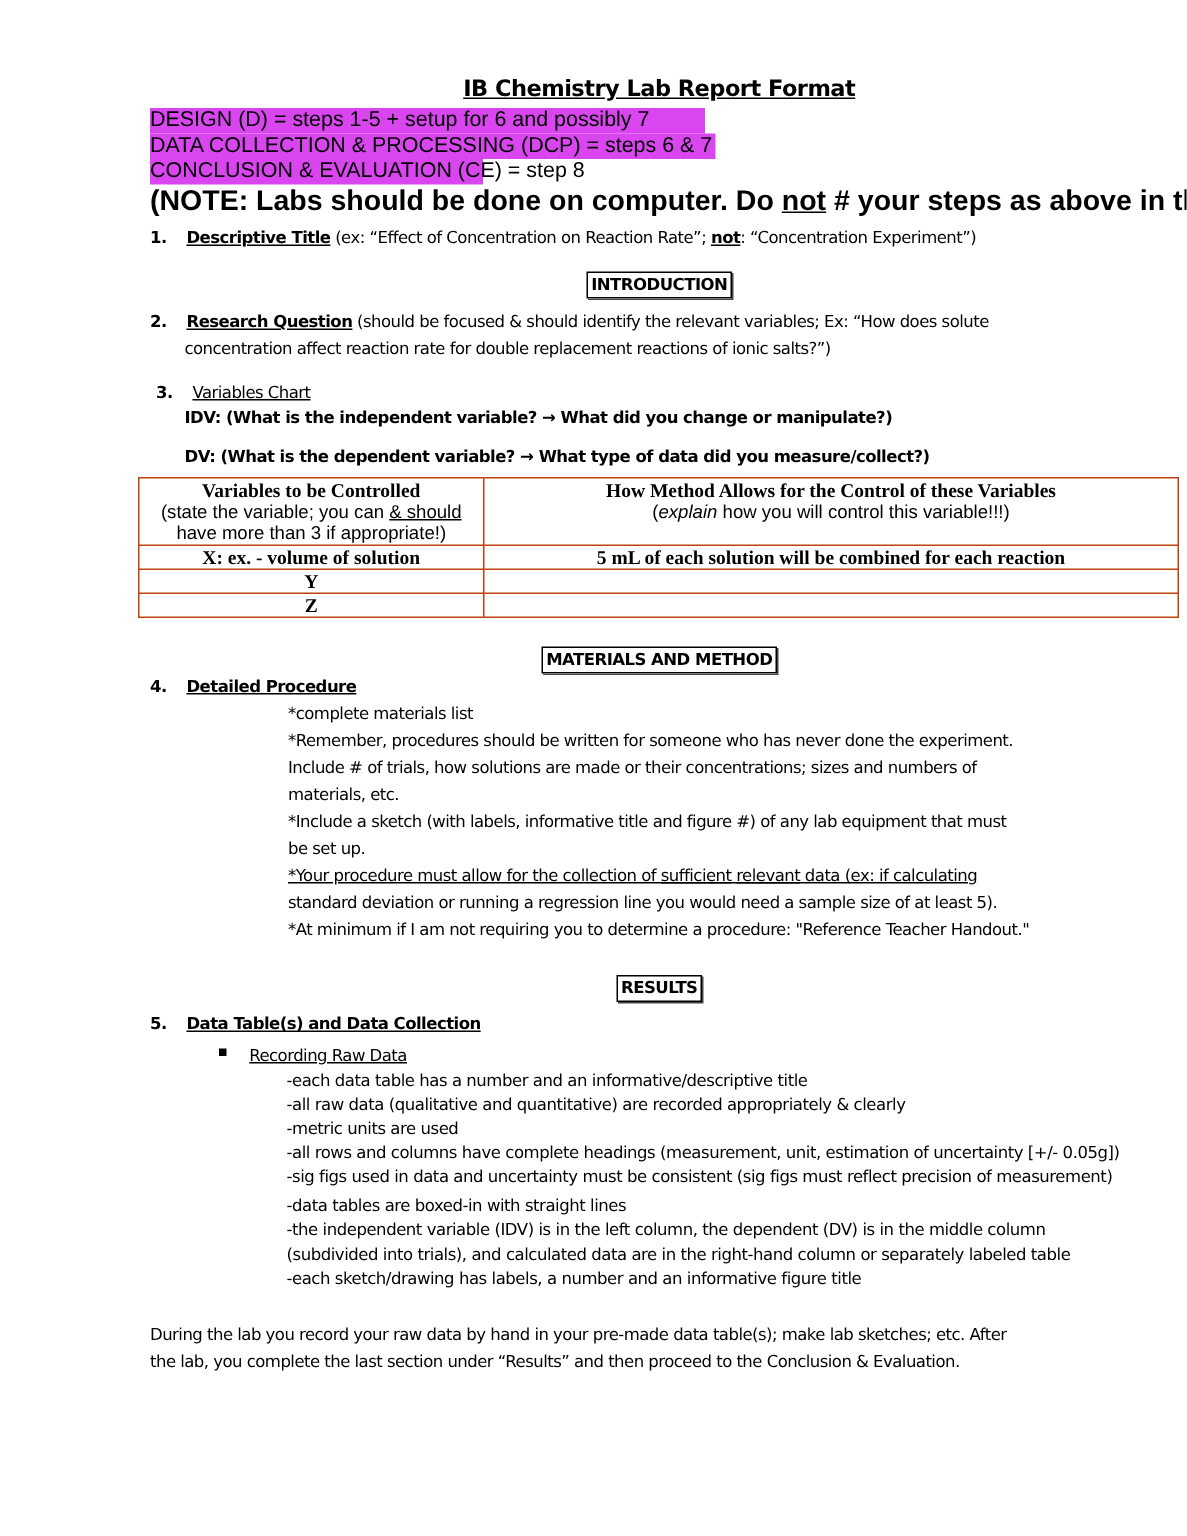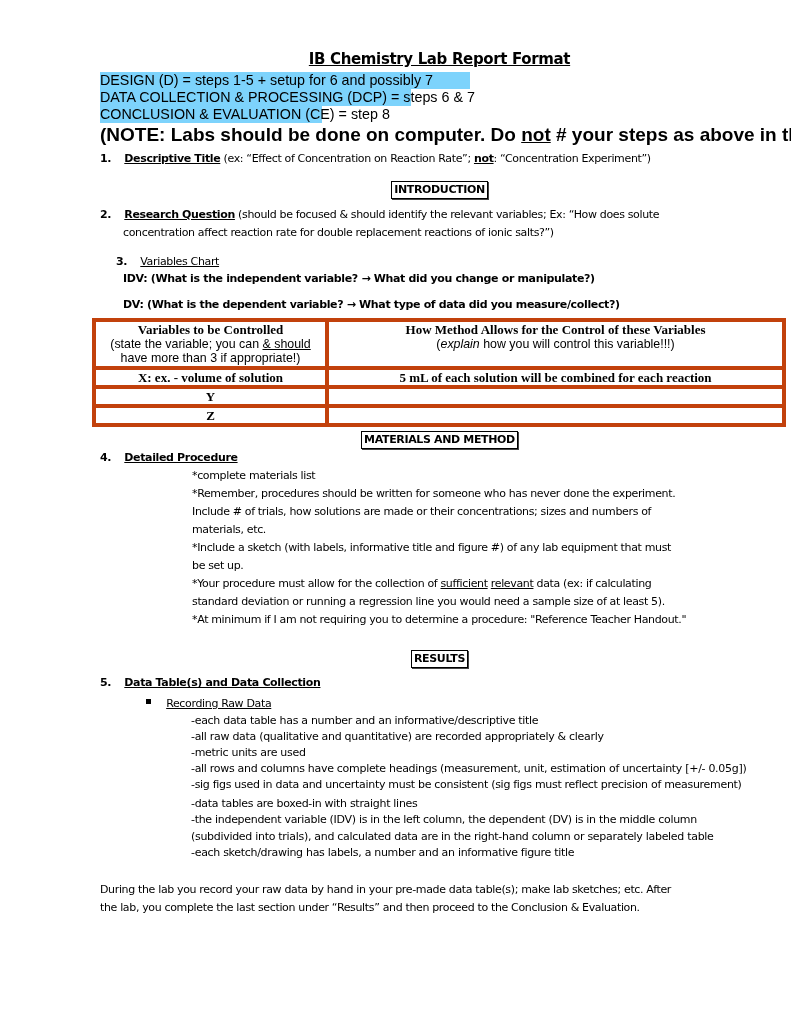--- a/index.html
+++ b/index.html
@@ -4,42 +4,42 @@
 <style>
   html, body { margin: 0; padding: 0; background: #ffffff; }
   body { width: 791px; height: 1024px; position: relative; overflow: hidden; color: #000; }
   .page { position: absolute; left: 0; top: 0; width: 791px; height: 1024px; margin-left: 44px; }
   .abs { position: absolute; white-space: nowrap; }
   .comic { font-family: "DejaVu Sans", sans-serif; font-size: 11px; letter-spacing: -0.35px; }
   .arial { font-family: "Liberation Sans", sans-serif; }
   .u { text-decoration: underline; }
   .b { font-weight: bold; }
   .title { left: 0; width: 791px; text-align: center; top: 50px; font-size: 15px; font-weight: bold; }
-  .hl { background: #7dd3fc; font-size: 14.3px; line-height: 17px; }
+  .hl { background: #d946ef; font-size: 14.3px; line-height: 17px; }
   .note { font-size: 19px; font-weight: bold; }
   .boxed { border: 1px solid #000; padding: 0 2px; line-height: 16px; box-shadow: 1px 1px 0 #444; }
   .sec { left: 0; width: 791px; text-align: center; font-weight: bold; }
   .sec span { display: inline-block; }
   table.vars { position: absolute; left: 48px; top: 318px; width: 694px; border-collapse: collapse; }
-  table.vars td { border: 4px solid #c2410c; text-align: center; padding: 0 2px; vertical-align: top; }
+  table.vars td { border: 1px solid #c2410c; text-align: center; padding: 0 2px; vertical-align: top; }
   table.vars td.c1 { width: 225px; }
   .th-b { font-family: "Liberation Serif", serif; font-weight: bold; font-size: 13px; line-height: 15px; }
   .th-n { font-family: "Liberation Sans", sans-serif; font-size: 12.4px; line-height: 14px; }
   .bullet-sq { display: inline-block; width: 5px; height: 5px; background: #000; }
   .small { font-size: 11px; letter-spacing: -0.3px; }
 </style>
 </head>
 <body>
 
 <div class="page">
 
   <div class="abs comic title u">IB Chemistry Lab Report Format</div>
 
   <div class="abs arial hl" style="left:56px; top:72px; width:370px;">DESIGN (D) = steps 1-5 + setup for 6 and possibly 7</div>
-  <div class="abs arial hl" style="left:56px; top:89px; width:311px;">DATA COLLECTION &amp; PROCESSING (DCP) = steps 6 &amp; 7</div>
+  <div class="abs arial hl" style="left:56px; top:89px; width:377px;">DATA COLLECTION &amp; PROCESSING (DCP) = steps 6 &amp; 7</div>
   <div class="abs arial hl" style="left:56px; top:106px; width:222px;">CONCLUSION &amp; EVALUATION (CE) = step 8</div>
 
   <div class="abs arial note" style="left:56px; top:124px;">
     <span>(NOTE: Labs should be done on computer.  Do </span><span class="u">not</span><span> # your steps as above in the final typed report.)</span>
   </div>
 
   <div class="abs comic" style="left:56px; top:152px;">
     <span class="b">1.</span>
     <span style="display:inline-block; width:10px;"></span><span class="b u">Descriptive Title</span><span> (ex: “Effect of Concentration on Reaction Rate”; </span><span class="b u">not</span><span>: “Concentration Experiment”)</span>
   </div>
@@ -47,21 +47,21 @@
   <div class="abs comic sec" style="top:181px;">
     <span class="boxed">INTRODUCTION</span>
   </div>
 
   <div class="abs comic" style="left:56px; top:208px;">
     <span class="b">2.</span>
     <span style="display:inline-block; width:10px;"></span><span class="b u">Research Question</span><span> (should be focused &amp; should identify the relevant variables; Ex: “How does solute</span>
   </div>
   <div class="abs comic" style="left:79px; top:226px;">concentration affect reaction rate for double replacement reactions of ionic salts?”)</div>
 
-  <div class="abs comic" style="left:72px; top:255px;text-align:center;">
+  <div class="abs comic" style="left:60px; top:255px;text-align:center;">
     <span class="b">3.</span>
     <span style="display:inline-block; width:10px;"></span><span class="u">Variables Chart</span>
   </div>
   <div class="abs comic b" style="left:79px; top:272px;">IDV: (What is the independent variable? → What did you change or manipulate?)</div>
   <div class="abs comic b" style="left:79px; top:298px;">DV: (What is the dependent variable? → What type of data did you measure/collect?)</div>
 
   <table class="vars">
     <tbody>
         <tr>
       <td class="c1" style="height:44px;">
@@ -96,21 +96,21 @@
   <div class="abs comic" style="left:56px; top:451px;">
     <span class="b">4.</span>
     <span style="display:inline-block; width:10px;"></span><span class="b u">Detailed Procedure</span>
   </div>
   <div class="abs comic" style="left:148px; top:469px;">*complete materials list</div>
   <div class="abs comic" style="left:148px; top:487px;">*Remember, procedures should be written for someone who has never done the experiment.</div>
   <div class="abs comic" style="left:148px; top:505px;">Include # of trials, how solutions are made or their concentrations; sizes and numbers of</div>
   <div class="abs comic" style="left:148px; top:523px;">materials, etc.</div>
   <div class="abs comic" style="left:148px; top:541px;">*Include a sketch  (with labels, informative title and figure #) of any lab equipment that must</div>
   <div class="abs comic" style="left:148px; top:559px;">be set up.</div>
-  <div class="abs comic" style="left:148px; top:577px;">
+  <div class="abs comic" style="left:148px; top:577px;text-decoration:underline;">
     <span>*Your procedure must allow for the collection of </span><span class="u">sufficient</span><span> </span><span class="u">relevant</span><span> data (ex: if calculating</span>
   </div>
   <div class="abs comic" style="left:148px; top:595px;">standard deviation or running a regression line you would need a sample size of at least 5).</div>
   <div class="abs comic sec" style="top:650px;">
     <span class="boxed">RESULTS</span>
   </div>
 
   <div class="abs comic" style="left:148px; top:613px;">*At minimum if I am not requiring you to determine a procedure: "Reference Teacher Handout."</div>
 
   <div class="abs comic" style="left:56px; top:676px;">

